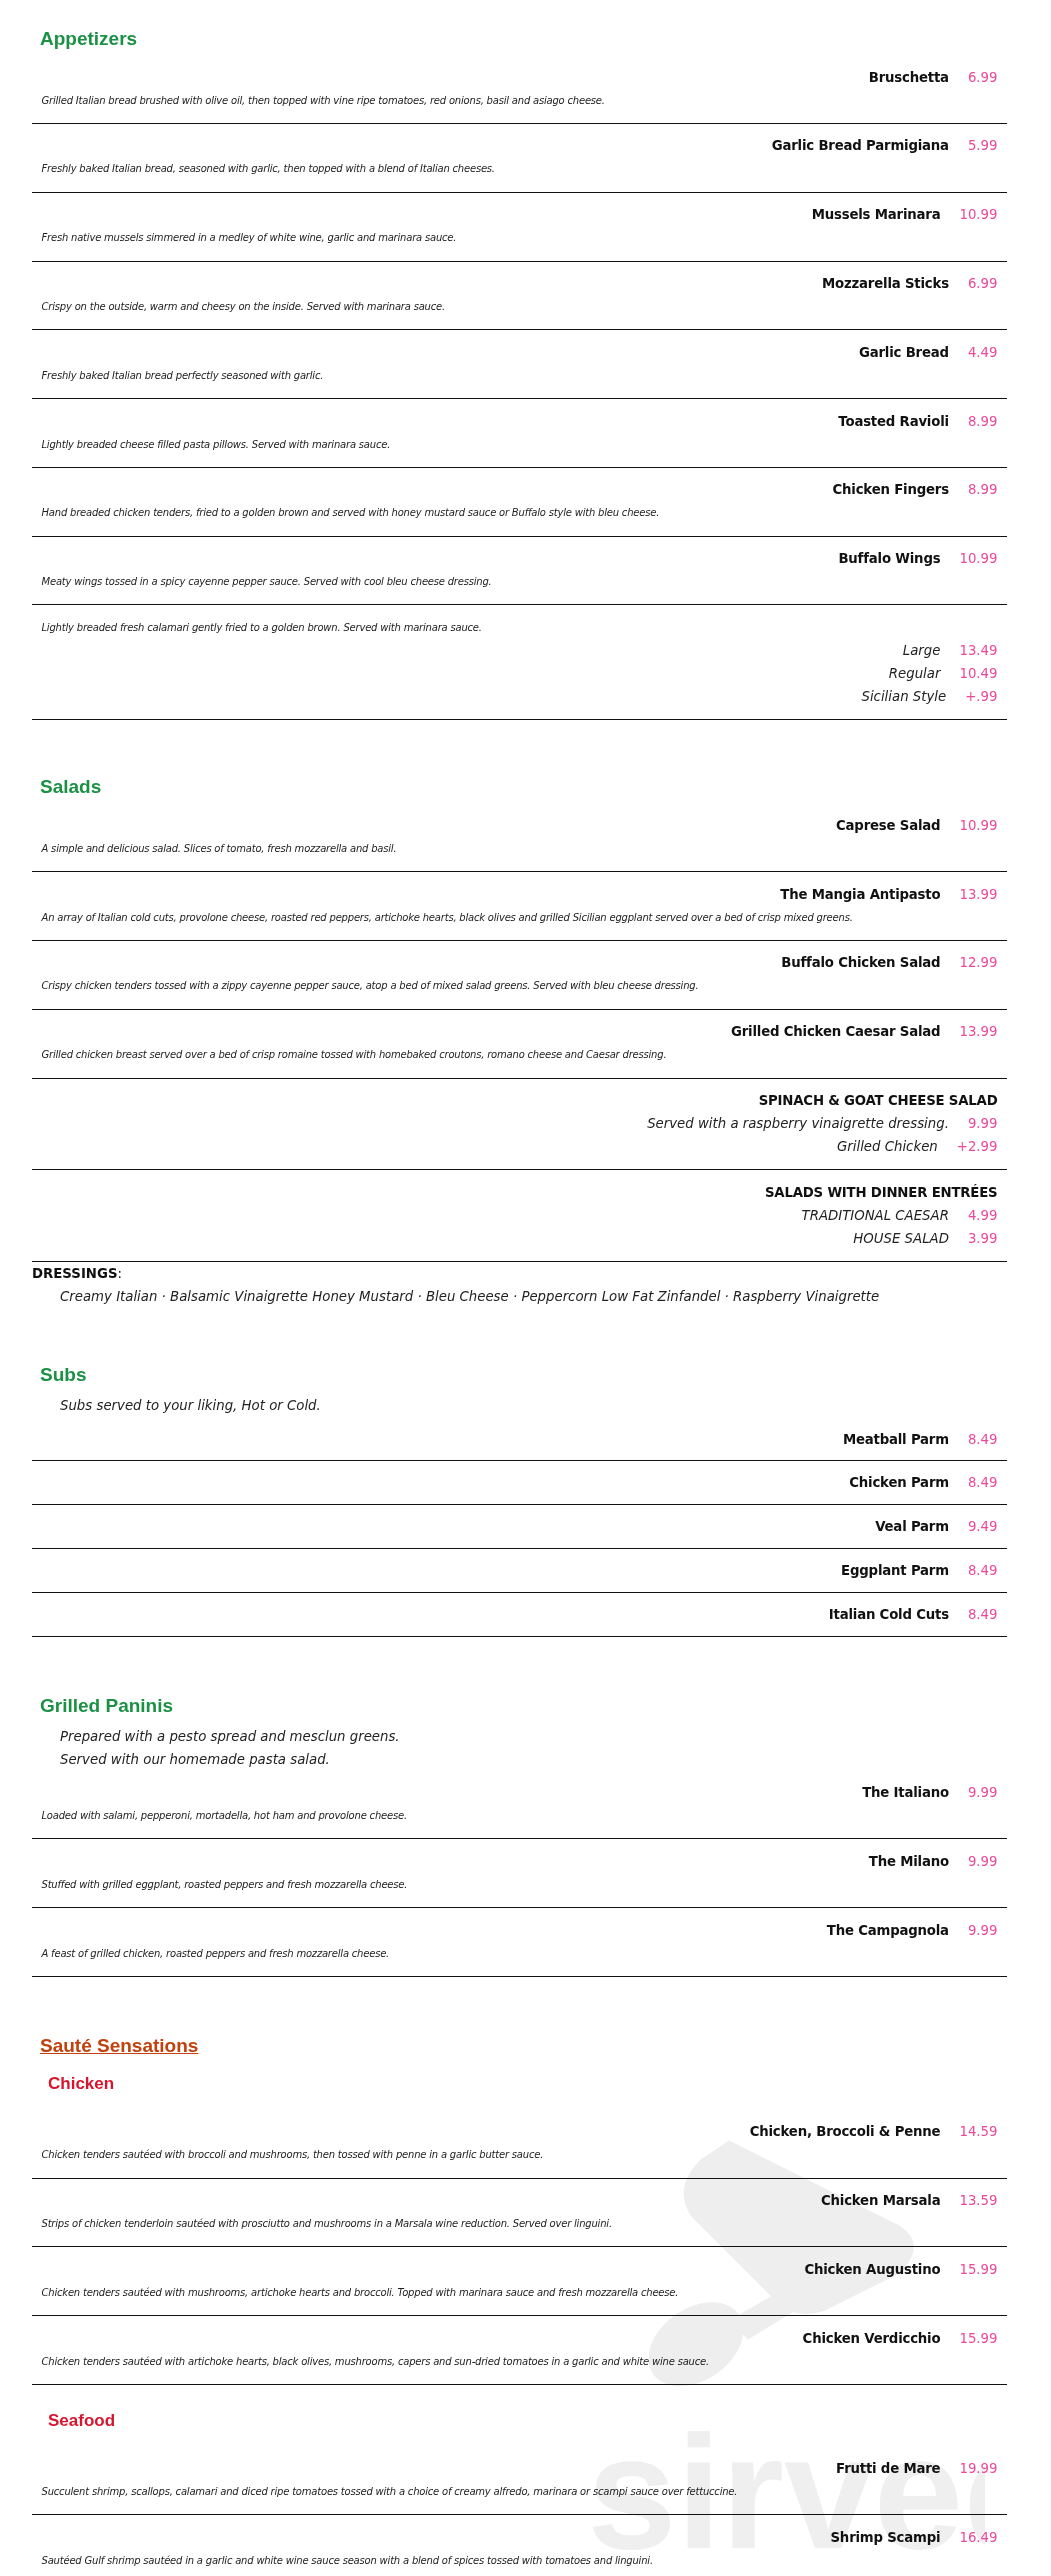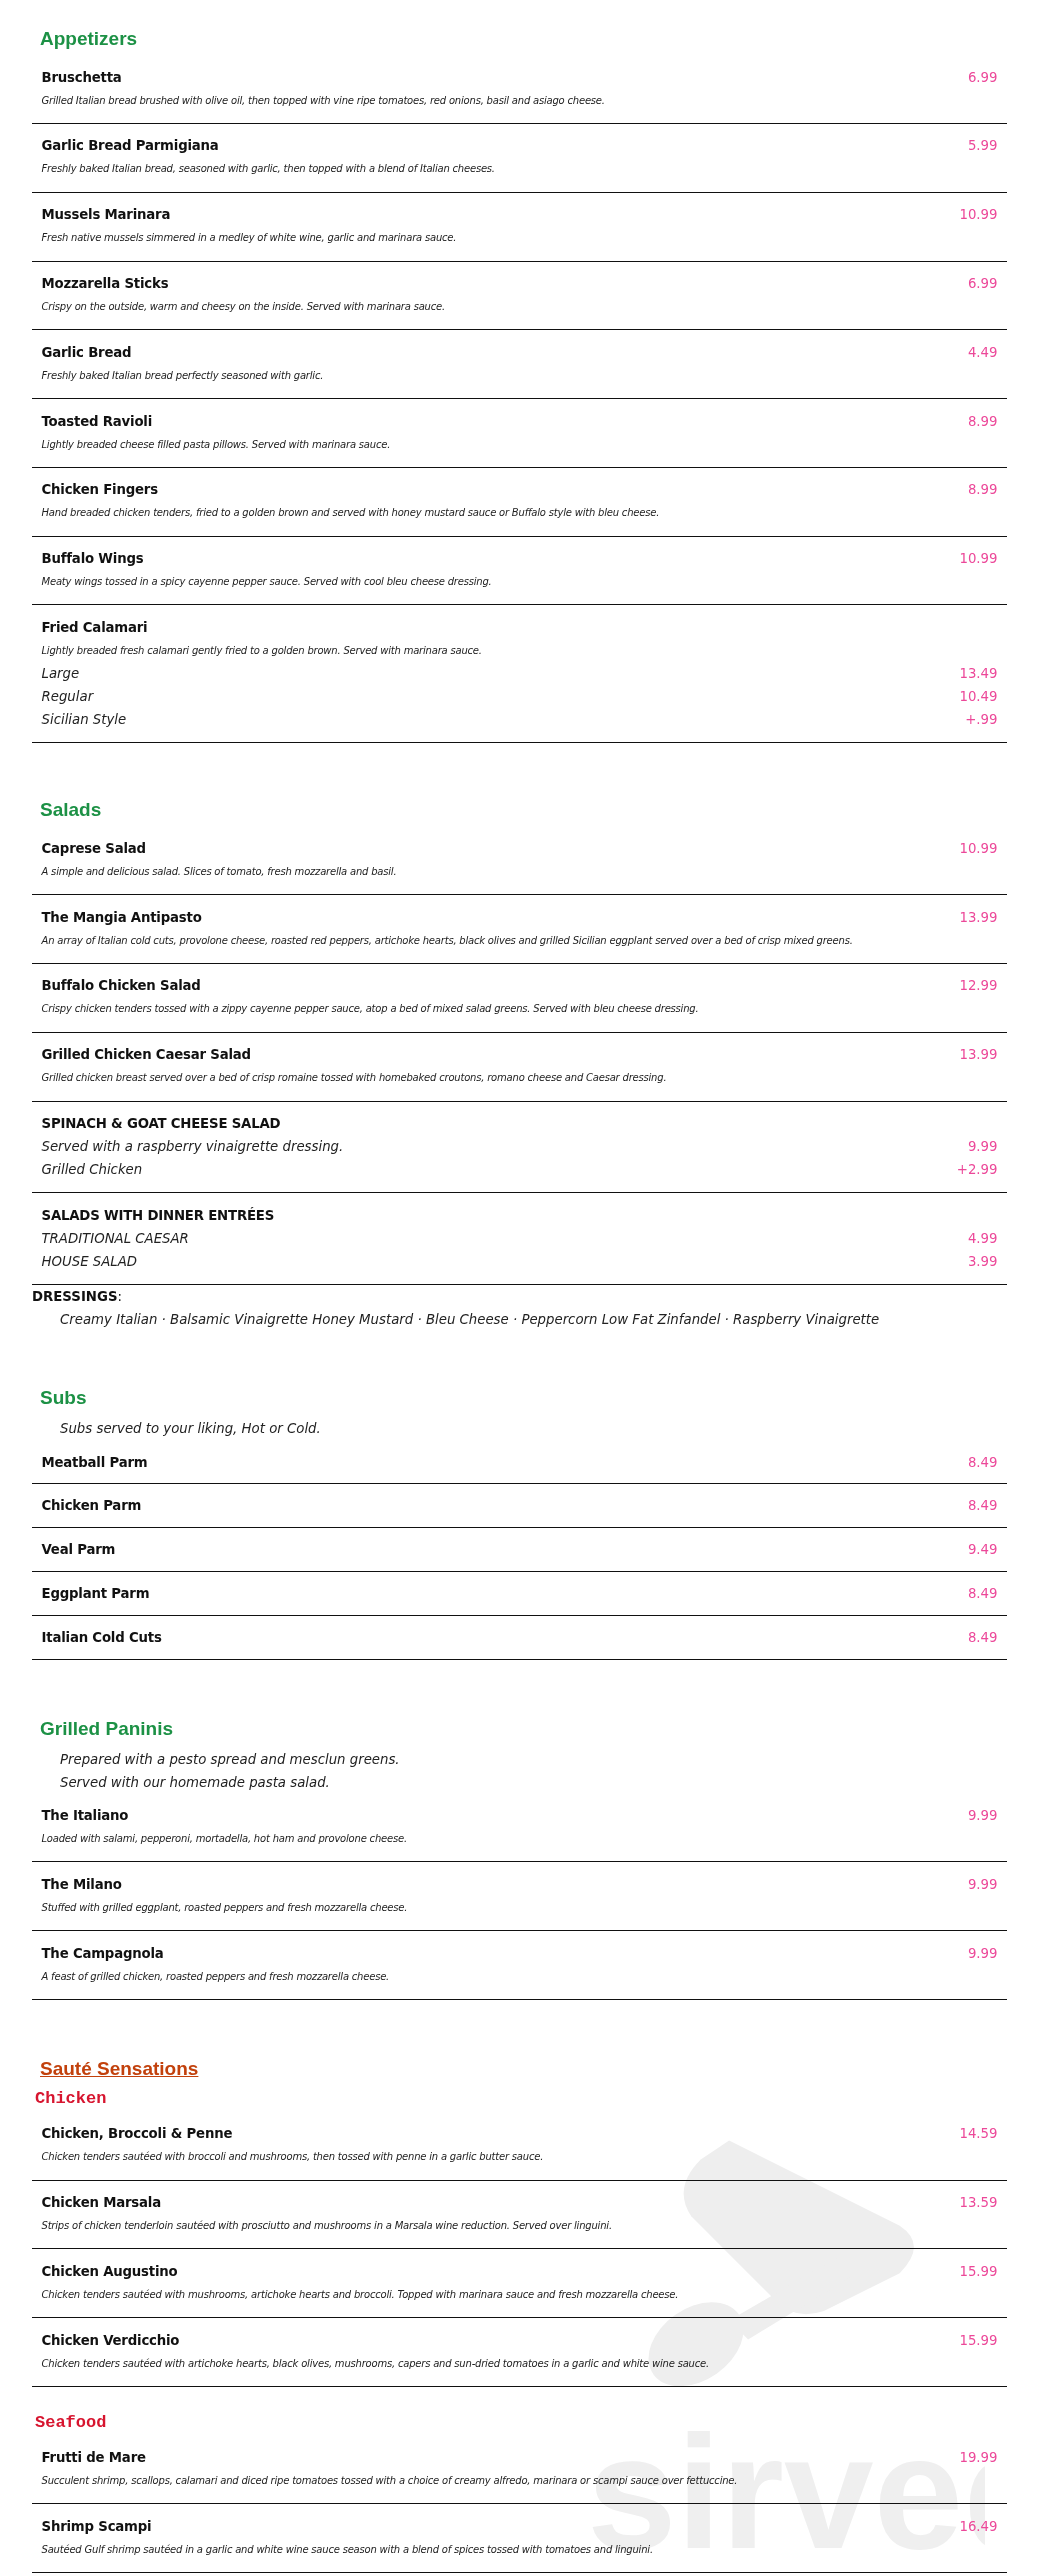--- a/index.html
+++ b/index.html
@@ -1,24 +1,24 @@
 <!DOCTYPE html>
 <html style="font-size:15px"><head>
 <meta charset="utf-8">
 <style>
   html, body { margin: 0; padding: 0; background: #ffffff; }
   body { width: 1051px; height: 2576px; position: relative; overflow: hidden; color: #111; }
   .page { position: absolute; left: 32px; top: 0; width: 975px; }
   .watermark { position: absolute; left: 587px; top: 2112px; width: 398px; height: 455px; pointer-events: none; z-index: 0; }
   .section { position: relative; z-index: 1; }
   .section-heading { font-family: "Liberation Sans", sans-serif; font-weight: bold; font-size: 19px; line-height: 23px; margin: 8px; }
-  .sub-heading { font-family: Liberation Mono, monospace; font-weight: bold; font-size: 17px; line-height: 21px; margin: 3px; }
+  .sub-heading { font-family: Liberation Sans, sans-serif; font-weight: bold; font-size: 17px; line-height: 21px; margin: 16px; }
   .section-note { font-family: "DejaVu Sans", sans-serif; font-style: italic; font-size: 13.3px; line-height: 23px; color: #222; margin-left: 28px; }
   .item { border-bottom: 1.9px solid #111; padding: 10.4px 9.5px 11.4px 9.5px; position: relative; }
-  .item .row { display: flex; justify-content: space-between; align-items: baseline; line-height: 23px; min-height: 23px; }
+  .item .row { display: flex; justify-content: flex-end; align-items: baseline; line-height: 23px; min-height: 23px; }
   .item-name { font-family: "DejaVu Sans", sans-serif; font-weight: bold; font-size: 13.3px; letter-spacing: -0.2px; }
   .item-price { font-family: "DejaVu Sans", sans-serif; font-size: 13.3px; color: #ec4899; white-space: nowrap; padding-left: 19px; }
   .item-desc { font-family: "DejaVu Sans", sans-serif; font-style: italic; font-size: 10px; line-height: 23px; color: #222; max-width: 871px; letter-spacing: -0.2px; }
   .variant-label { font-family: "DejaVu Sans", sans-serif; font-style: italic; font-size: 13.3px; color: #222; }
   .sub-item { padding: 10.4px 9.5px 9.5px 9.5px; }
   .dressings-label { font-family: "DejaVu Sans", sans-serif; font-size: 13.3px; line-height: 23px; margin-top: 0; }
   .dressings-label b { font-weight: bold; }
 </style>
 </head>
 <body>
@@ -90,24 +90,20 @@
         <div class="item-desc">Hand breaded chicken tenders, fried to a golden brown and served with honey mustard sauce or Buffalo style with bleu cheese.</div>
       </div>
       <div class="item">
         <div class="row">
             <span class="item-name">Buffalo Wings</span>
             <span class="item-price">10.99</span>
           </div>
         <div class="item-desc">Meaty wings tossed in a spicy cayenne pepper sauce. Served with cool bleu cheese dressing.</div>
       </div>
       <div class="item">
-        <div class="row">
-            <span class="item-name">Fried Calamari</span>
-            <span class="item-price"></span>
-          </div>
         <div class="item-desc">Lightly breaded fresh calamari gently fried to a golden brown. Served with marinara sauce.</div>
         <div class="row">
             <span class="variant-label">Large</span>
             <span class="item-price">13.49</span>
           </div>
         <div class="row">
             <span class="variant-label">Regular</span>
             <span class="item-price">10.49</span>
           </div>
         <div class="row">

